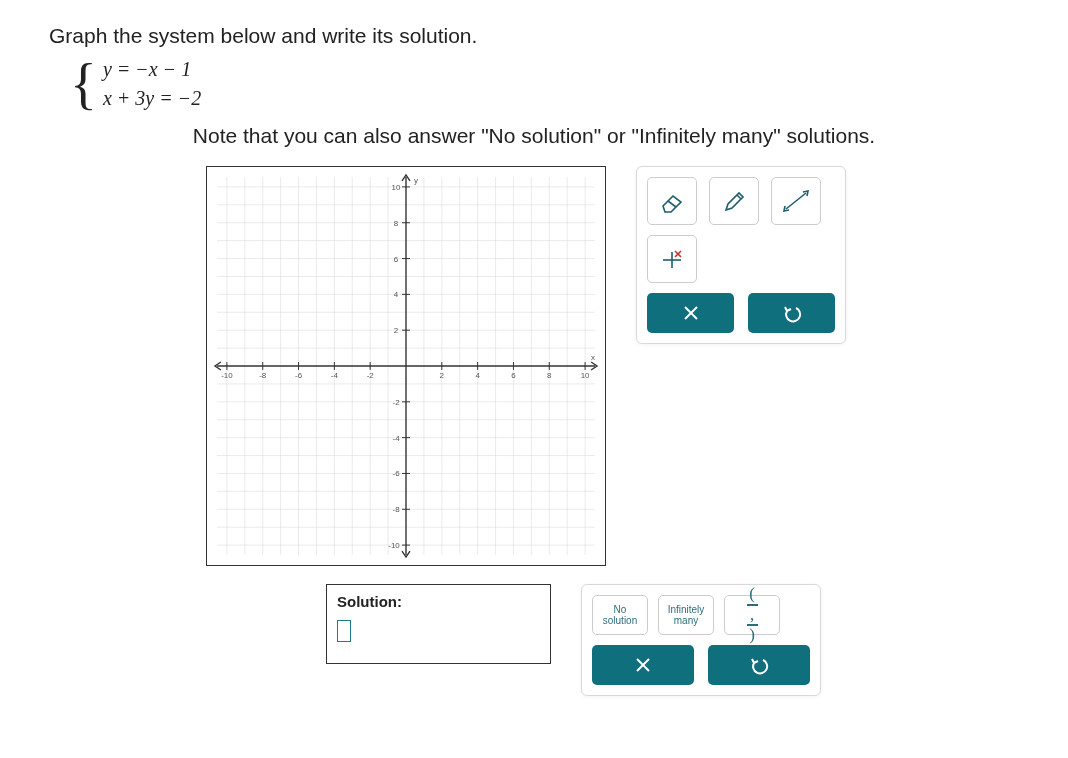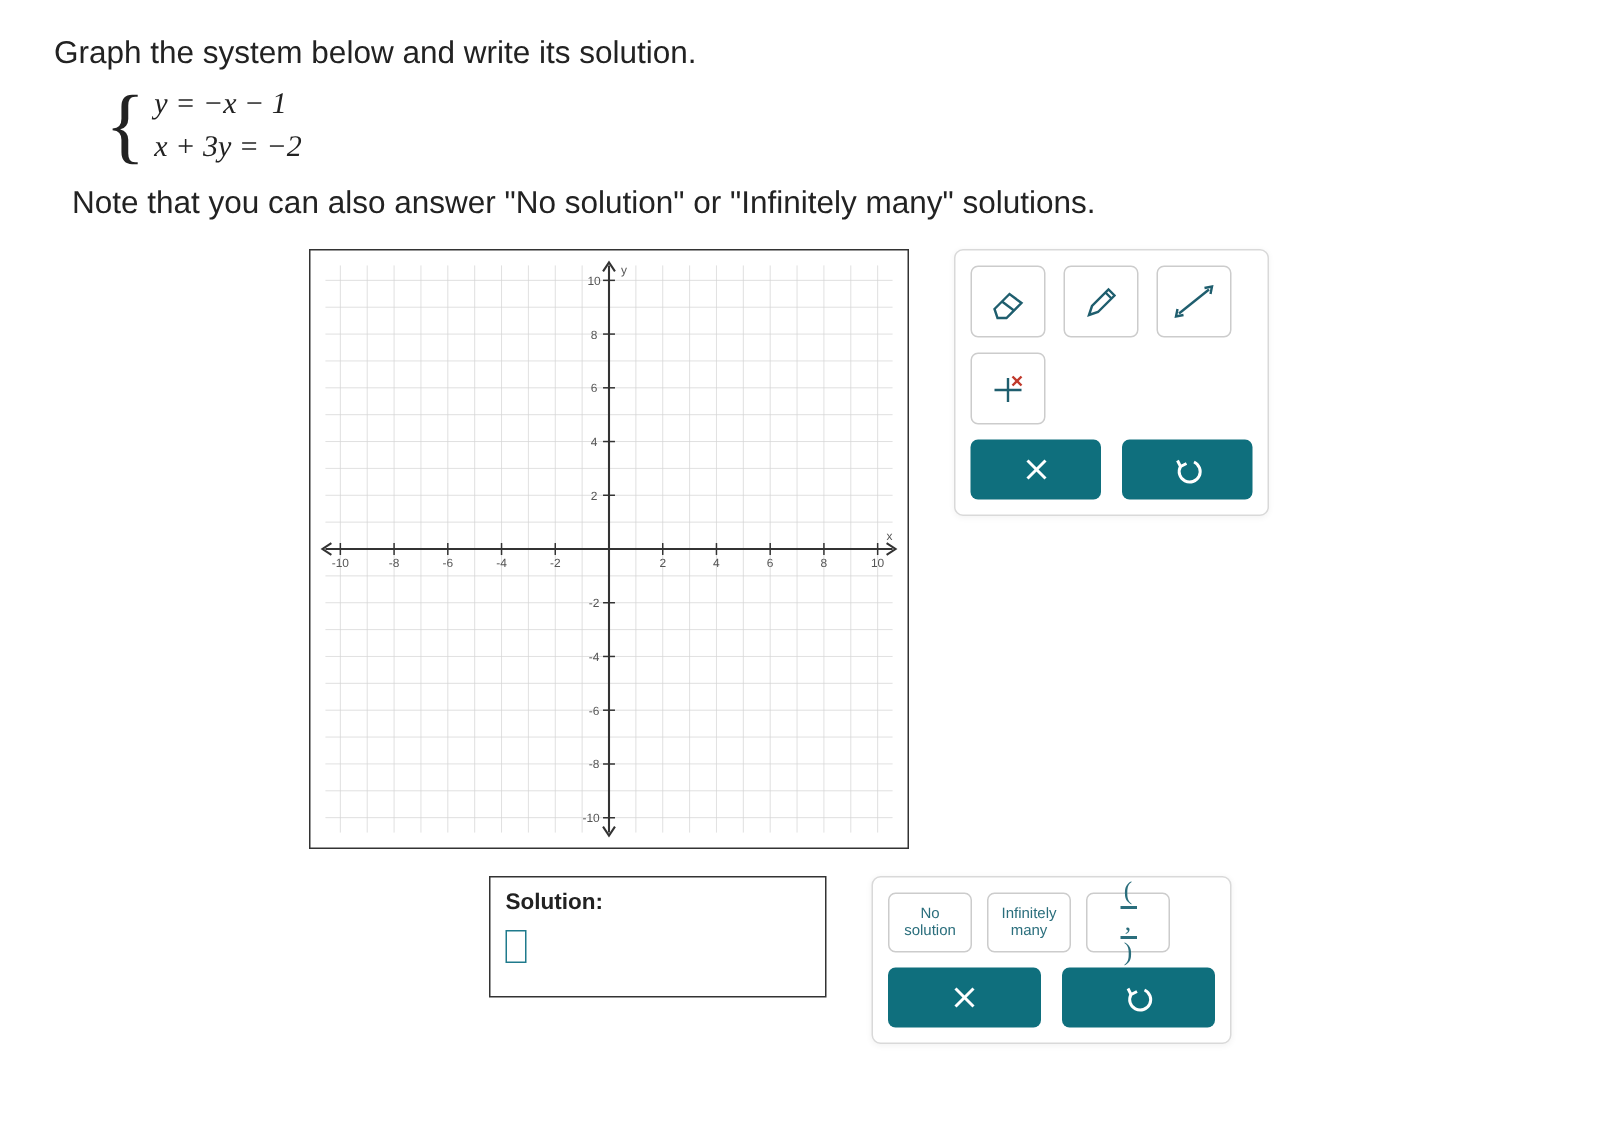--- a/index.html
+++ b/index.html
@@ -5,37 +5,37 @@
   * { box-sizing: border-box; }
   body {
     margin: 0;
     padding: 20px 36px;
     font-family: Verdana, Geneva, sans-serif;
     font-size: 21px;
     color: #222;
     background: #fff;
     width: 1068px;
   }
-  .prompt-line { margin: 4px 0 10px 0; }
+  .prompt-line { margin: 4px 0 10px 13px; }
   .system {
     font-family: "Times New Roman", serif;
     font-size: 20px;
     margin: 6px 0 14px 34px;
     display: flex;
     align-items: center;
   }
   .brace {
     font-size: 56px;
     line-height: 0.9;
     font-weight: 100;
     margin-right: 6px;
     font-family: "Times New Roman", serif;
   }
   .eqs { display: flex; flex-direction: column; gap: 6px; font-style: italic; justify-content: flex-end; }
-  .note { margin: 10px 0 18px 12px; }
+  .note { margin: 10px 0 18px 0; text-align: center; }
 
   .work-area {
     display: flex;
     align-items: flex-start;
     gap: 30px;
     margin-left: 170px;
   }
 
   .graph-box {
     width: 400px;

